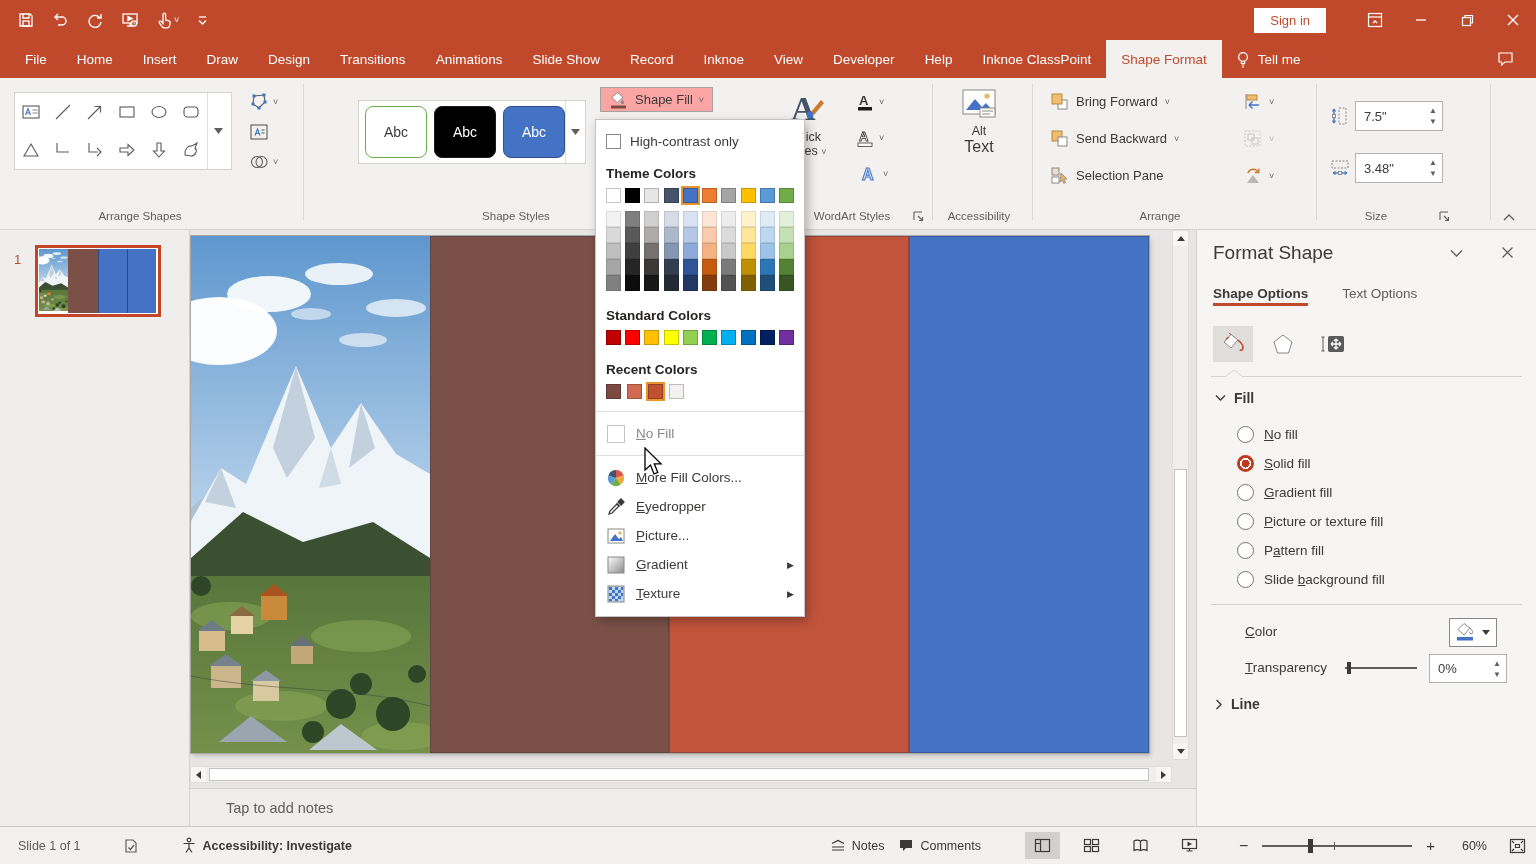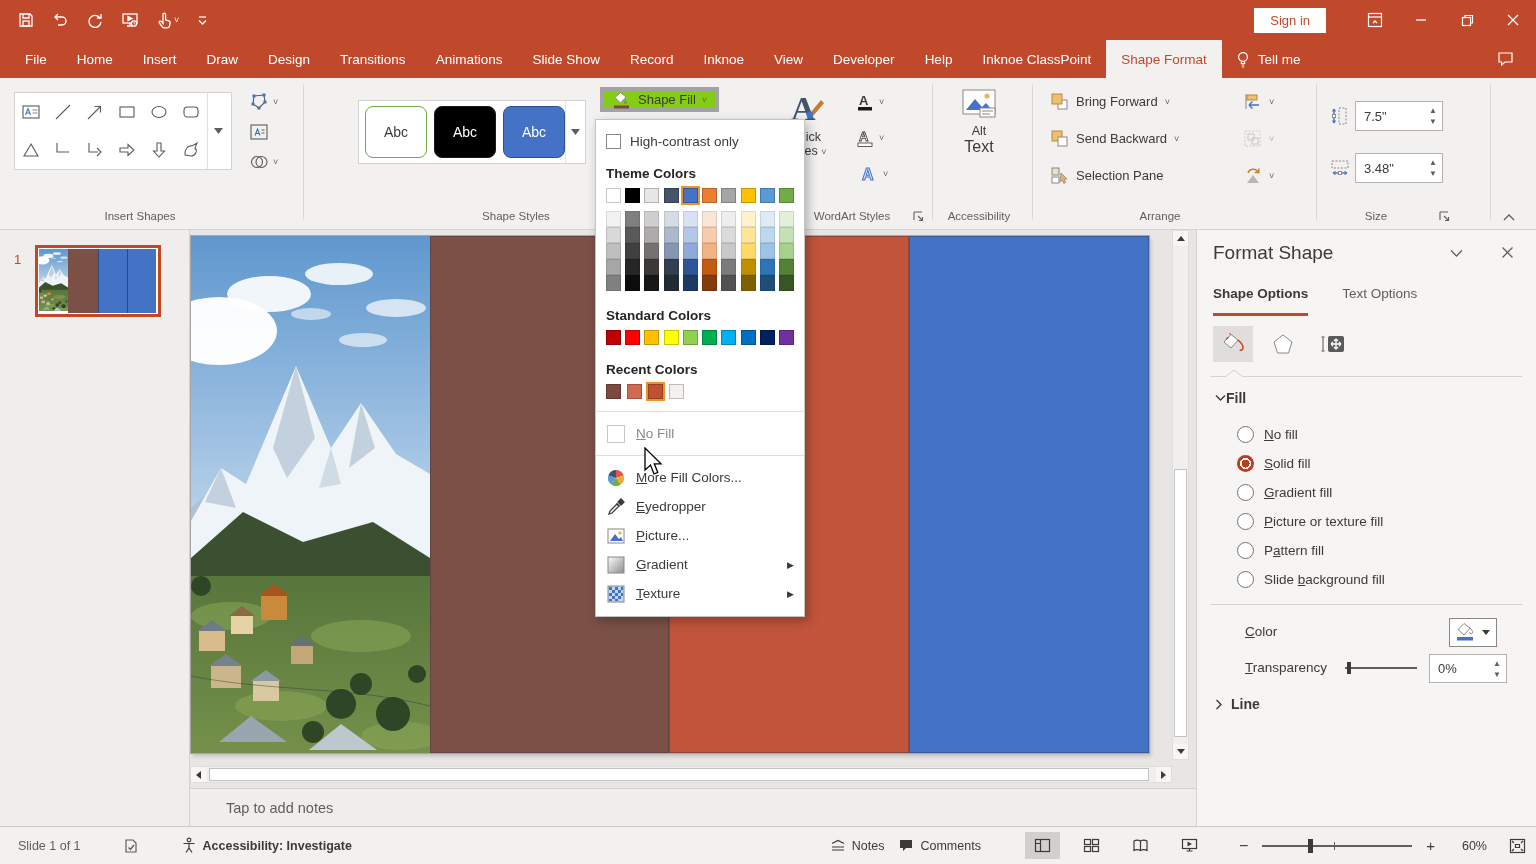--- a/index.html
+++ b/index.html
@@ -27,21 +27,21 @@
 .ribbon{position:absolute;left:0;top:78px;width:1536px;height:152px;background:#F2F1F0;border-bottom:1px solid #D5D3D1}
 .gdiv{position:absolute;top:6px;height:136px;width:1px;background:#DAD8D6}
 .glabel{position:absolute;top:132px;height:16px;font-size:11.5px;color:#605E5C;text-align:center}
 .gallery{position:absolute;background:#fff;border:1px solid #D5D3D1;display:flex}
 .shape-grid{display:grid;grid-template-columns:repeat(6,32px);grid-template-rows:repeat(2,38px);align-items:center;justify-items:center}
 .shape-cell{cursor:pointer}
 .gal-arrow{width:21px;border-left:1px solid #E2E0DE;display:flex;align-items:center;justify-content:center;cursor:pointer}
 .smallbtn{position:absolute;display:flex;align-items:center;gap:4px;cursor:pointer;padding:2px 3px}
 .chip{width:62px;height:52px;border-radius:8px;display:flex;align-items:center;justify-content:center;font-size:14px;cursor:pointer}
 .fillbtn{position:absolute;display:flex;align-items:center;gap:6px;font-size:13px;padding:0 8px;cursor:pointer}
-.fillbtn.pressed{background:#84cc16;border:4px solid #a3a3a3}
+.fillbtn.pressed{background:#fca5a5;border:1px solid #a3a3a3}
 .arr-row{position:absolute;display:flex;align-items:center;gap:7px;font-size:13px;cursor:pointer;white-space:nowrap}
 .spinbox{position:absolute;width:88px;height:30px;background:#fff;border:1px solid #B5B3B1;display:flex;align-items:center;font-size:13px}
 .spinbox .val{flex:1;padding-left:8px}
 .spin-arrows{width:18px;display:flex;flex-direction:column;align-items:center;gap:2px;color:#605E5C;font-size:8px;cursor:pointer}
 .chev{color:#605E5C;font-size:9px}
 
 .thumbs{position:absolute;left:0;top:230px;width:190px;height:596px;background:#F0EEEC;border-right:1px solid #D5D3D1}
 .thumb-num{position:absolute;left:14px;top:22px;color:#C0492B;font-size:13px}
 .thumb{position:absolute;left:38px;top:18px;width:120px;height:66px;background:#fff;outline:3px solid #C44629;cursor:pointer;display:flex;padding:1px}
 .thumb .tp{height:100%}
@@ -52,21 +52,21 @@
 .vscroll{position:absolute;left:982px;top:0;width:17px;height:530px;background:#F1EFED;border:1px solid #E0DEDC}
 .vthumb{position:absolute;left:1px;top:238px;width:13px;height:268px;background:#fff;border:1px solid #C4C2C0}
 .sarrow{position:absolute;display:flex;align-items:center;justify-content:center;background:#F7F6F5;color:#3B3A39;cursor:pointer}
 .hscroll{position:absolute;left:0;top:536px;width:982px;height:17px;background:#F1EFED;border:1px solid #E0DEDC}
 .hthumb{position:absolute;left:18px;top:1px;width:940px;height:13px;background:#fff;border:1px solid #C4C2C0}
 .notesbar{position:absolute;left:0;top:558px;width:1006px;height:38px;background:#F0EEEC;border-top:1px solid #D5D3D1;display:flex;align-items:center;padding-left:36px;color:#605E5C;font-size:14.5px;cursor:text}
 
 .pane{position:absolute;left:1196px;top:230px;width:340px;height:596px;background:#F6F5F3;border-left:1px solid #D5D3D1;font-size:13.5px}
 .pane-title{position:absolute;left:16px;top:12px;font-size:19px;color:#3B3A39}
 .pane-tabs{position:absolute;left:16px;top:56px;display:flex;gap:34px}
-.ptab{padding-bottom:12px;cursor:pointer;color:#605E5C}
+.ptab{padding-bottom:2px;cursor:pointer;color:#605E5C}
 .ptab.active{font-weight:bold;color:#3B3A39;border-bottom:3px solid #C0492B}
 .picon{width:40px;height:36px;display:flex;align-items:center;justify-content:center;cursor:pointer}
 .picon.sel{background:#E0DEDC}
 .pane-sep{position:absolute;left:14px;right:14px;height:1px;background:#D5D3D1}
 .radio-row{display:flex;align-items:center;gap:10px;height:29px;cursor:pointer;padding-left:40px}
 .radio{width:17px;height:17px;border-radius:50%;border:1px solid #757371;background:#fff;flex:none}
 .radio.on{border:none;background:radial-gradient(circle,#BE3B1F 0 4px,#fff 4px 5.5px,#BE3B1F 5.5px)}
 .colorbtn{position:absolute;display:flex;align-items:center;background:#fff;border:1px solid #8A8886;cursor:pointer}
 
 .statusbar{position:absolute;left:0;top:826px;width:1536px;height:38px;background:#F2F1F0;border-top:1px solid #CBC9C7;display:flex;align-items:center;font-size:12.5px;color:#3B3A39}
@@ -370,21 +370,21 @@
           <path d="M12.5 8h3M12.5 11h3"></path>
         </svg>
     </div>
     <div class="smallbtn" style="left:246px;top:72px">
       <svg width="20" height="20" viewBox="0 0 20 20" fill="none" stroke="#5A5A5A" stroke-width="1.1">
           <circle cx="8" cy="10" r="5.5"></circle>
           <circle cx="12.5" cy="10" r="5.5"></circle>
         </svg>
       <span class="chev">˅</span>
     </div>
-    <div class="glabel" style="left:30px;width:220px">Insert Shapes</div>
+    <div class="glabel" style="left:30px;width:220px">Arrange Shapes</div>
     <div class="gdiv" style="left:303px"></div>
 
     <div class="gallery" style="left:358px;top:22px;width:228px;height:64px;align-items:center">
       <div id="chips" style="display:flex;gap:7px;padding-left:6px">
           <div class="chip" style="background: rgb(255, 255, 255); border: 1.5px solid rgb(112, 173, 71); color: rgb(59, 58, 57);">Abc</div>
           <div class="chip" style="background: rgb(0, 0, 0); border: 1.5px solid rgb(26, 26, 26); color: rgb(255, 255, 255);">Abc</div>
           <div class="chip" style="background: rgb(68, 114, 196); border: 1.5px solid rgb(47, 82, 143); color: rgb(255, 255, 255);">Abc</div>
         </div>
       <div class="gal-arrow" style="height:100%;margin-left:auto">
         <svg width="9" height="6" viewBox="0 0 9 6">
@@ -644,21 +644,21 @@
               <path d="M16 6l-2 2M16 6l2 2M16 16l-2-2M16 16l2-2M11 11l2-2M11 11l2 2M21 11l-2-2M21 11l-2 2"></path>
             </g>
           </svg>
       </div>
     </div>
     <div class="pane-sep" style="top:146px"></div>
     <svg class="abs" style="left:28px;top:140px" width="18" height="8" viewBox="0 0 18 8">
         <path d="M0 7 9 0l9 7" fill="#F6F5F3" stroke="#D5D3D1"></path>
         <path d="M1 7.5h16" stroke="#F6F5F3" stroke-width="2"></path>
       </svg>
-    <div class="abs" style="left:18px;top:160px;display:flex;align-items:center;gap:0;cursor:pointer">
+    <div class="abs" style="left:18px;top:160px;display:flex;align-items:center;gap:8px;cursor:pointer">
       <svg width="11" height="8" viewBox="0 0 11 8" fill="none" stroke="#3B3A39" stroke-width="1.4">
           <path d="M1 1.5 5.5 6 10 1.5"></path>
         </svg>
       <span style="font-weight:bold;font-size:14px">Fill</span>
     </div>
     <div class="abs" id="fillOptions" style="left:0;top:190px;width:340px">
         <div class="radio-row">
           <span class="radio"></span>
           <span><u>N</u>o fill</span>
         </div>

